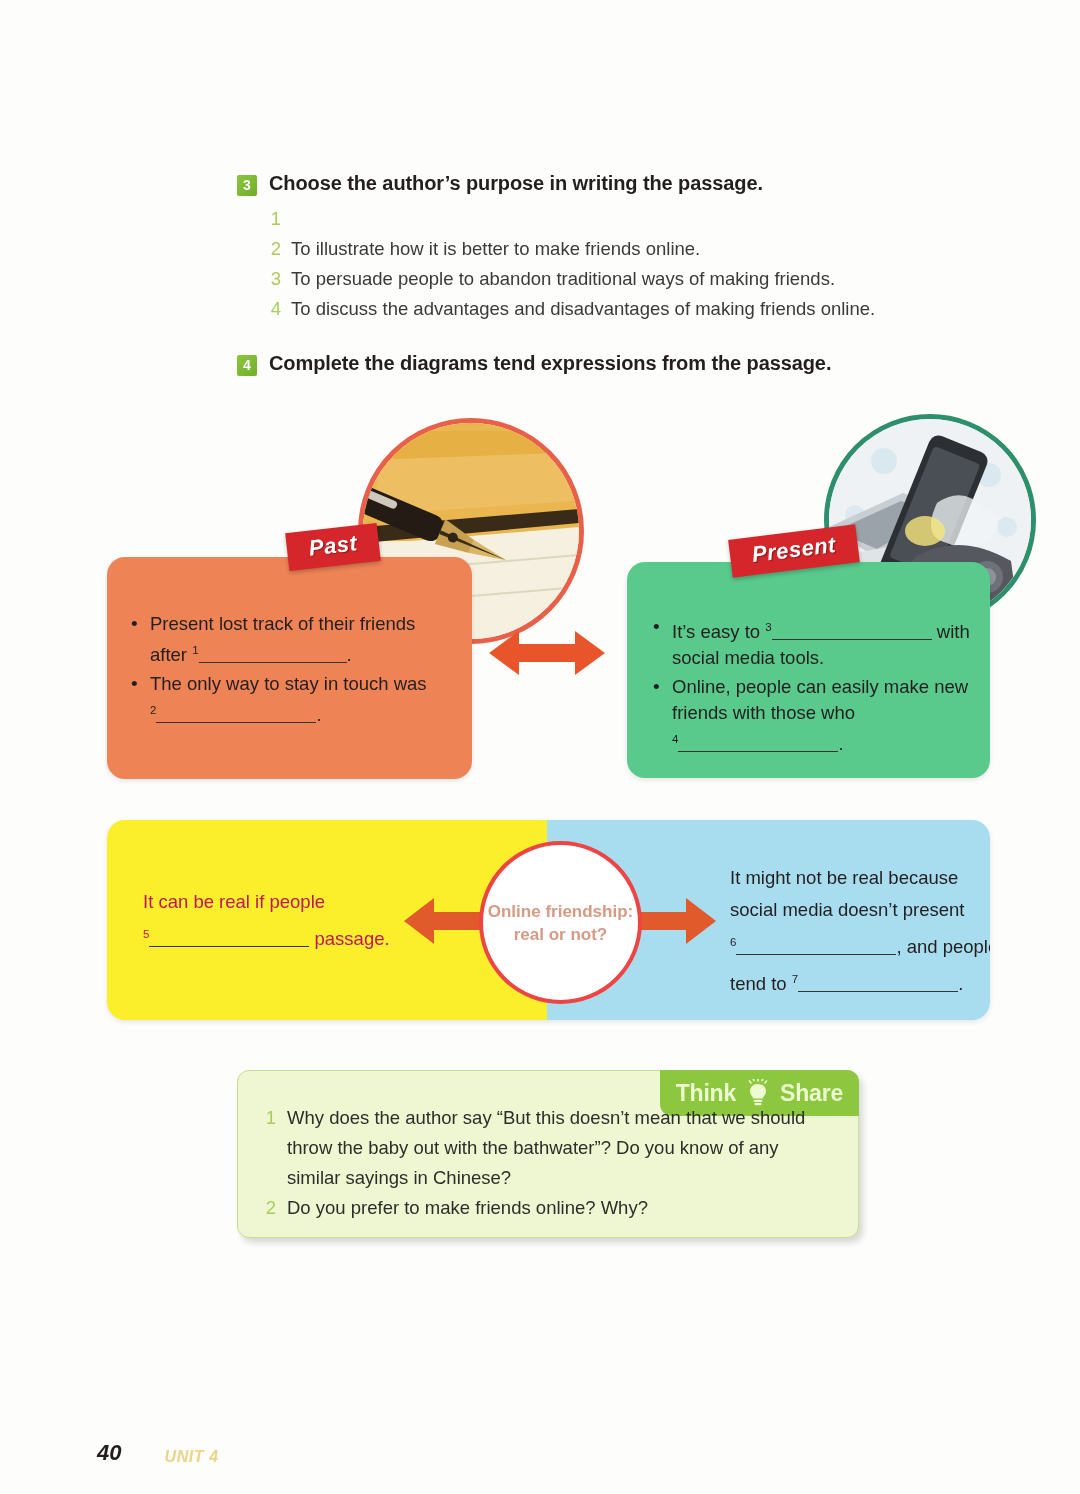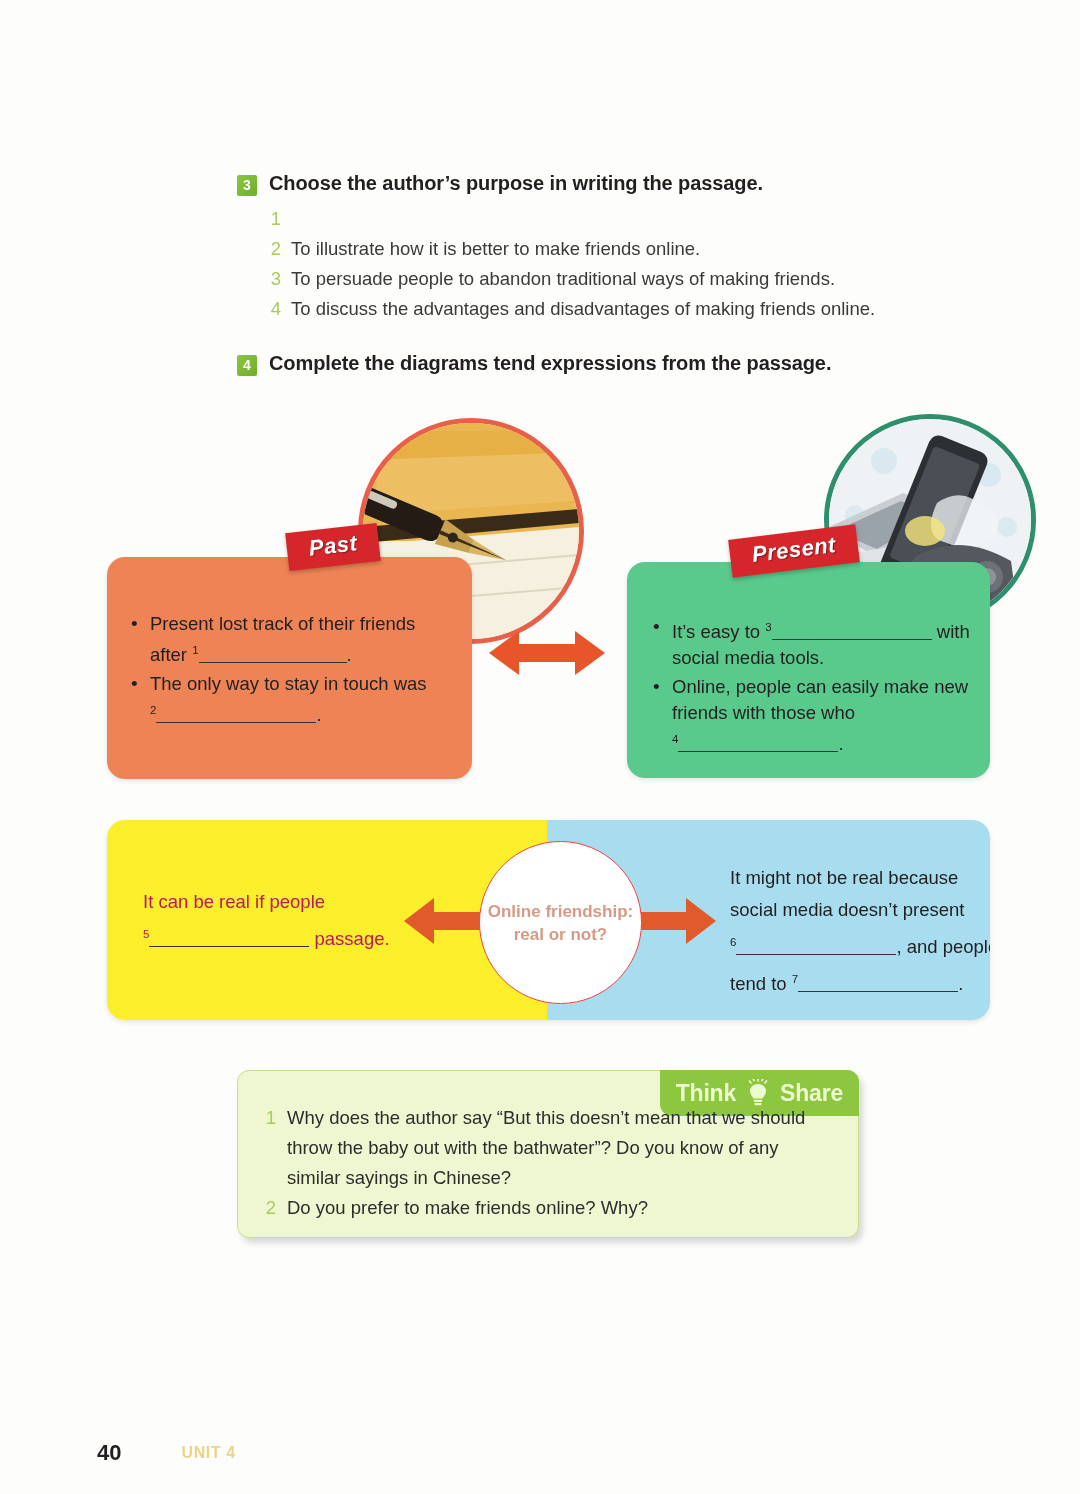--- a/index.html
+++ b/index.html
@@ -205,21 +205,21 @@
     line-height: 32px;
     color: #231f20;
     margin-left: 12px;
   }
   .circle-center {
     position: absolute;
     left: 479px; top: 841px;
     width: 163px; height: 163px;
     border-radius: 50%;
     background: #ffffff;
-    border: 1px solid #ef4444;
+    border: 4px solid #ef4444;
     z-index: 5;
     display: flex;
     align-items: center;
     justify-content: center;
   }
   .circle-label {
     text-align: center;
     font-size: 17px;
     font-weight: bold;
     line-height: 23px;
@@ -277,22 +277,23 @@
     color: #2d2d2b;
   }
   .tq-num { color: #a9cc5a; flex: 0 0 12px; text-align: right; }
   .tq-text { flex: 1; }
 
   
   .footer {
     position: absolute;
     left: 97px; bottom: 28px;
     display: flex;
-    align-items: center;
-    gap: 60px;
+    align-items: flex-end;
+    gap: 43px;
+    font-style: italic;
   }
   .pg-num { font-size: 22px; font-weight: bold; color: #231f20; }
   .pg-unit { font-size: 16px; font-weight: bold; color: #e8d48a; letter-spacing: 0.6px; }
 </style>
 </head>
 <body>
 
 <div class="page">
 
   <div class="exercise" style="left:237px; top:172px; width:700px;">

